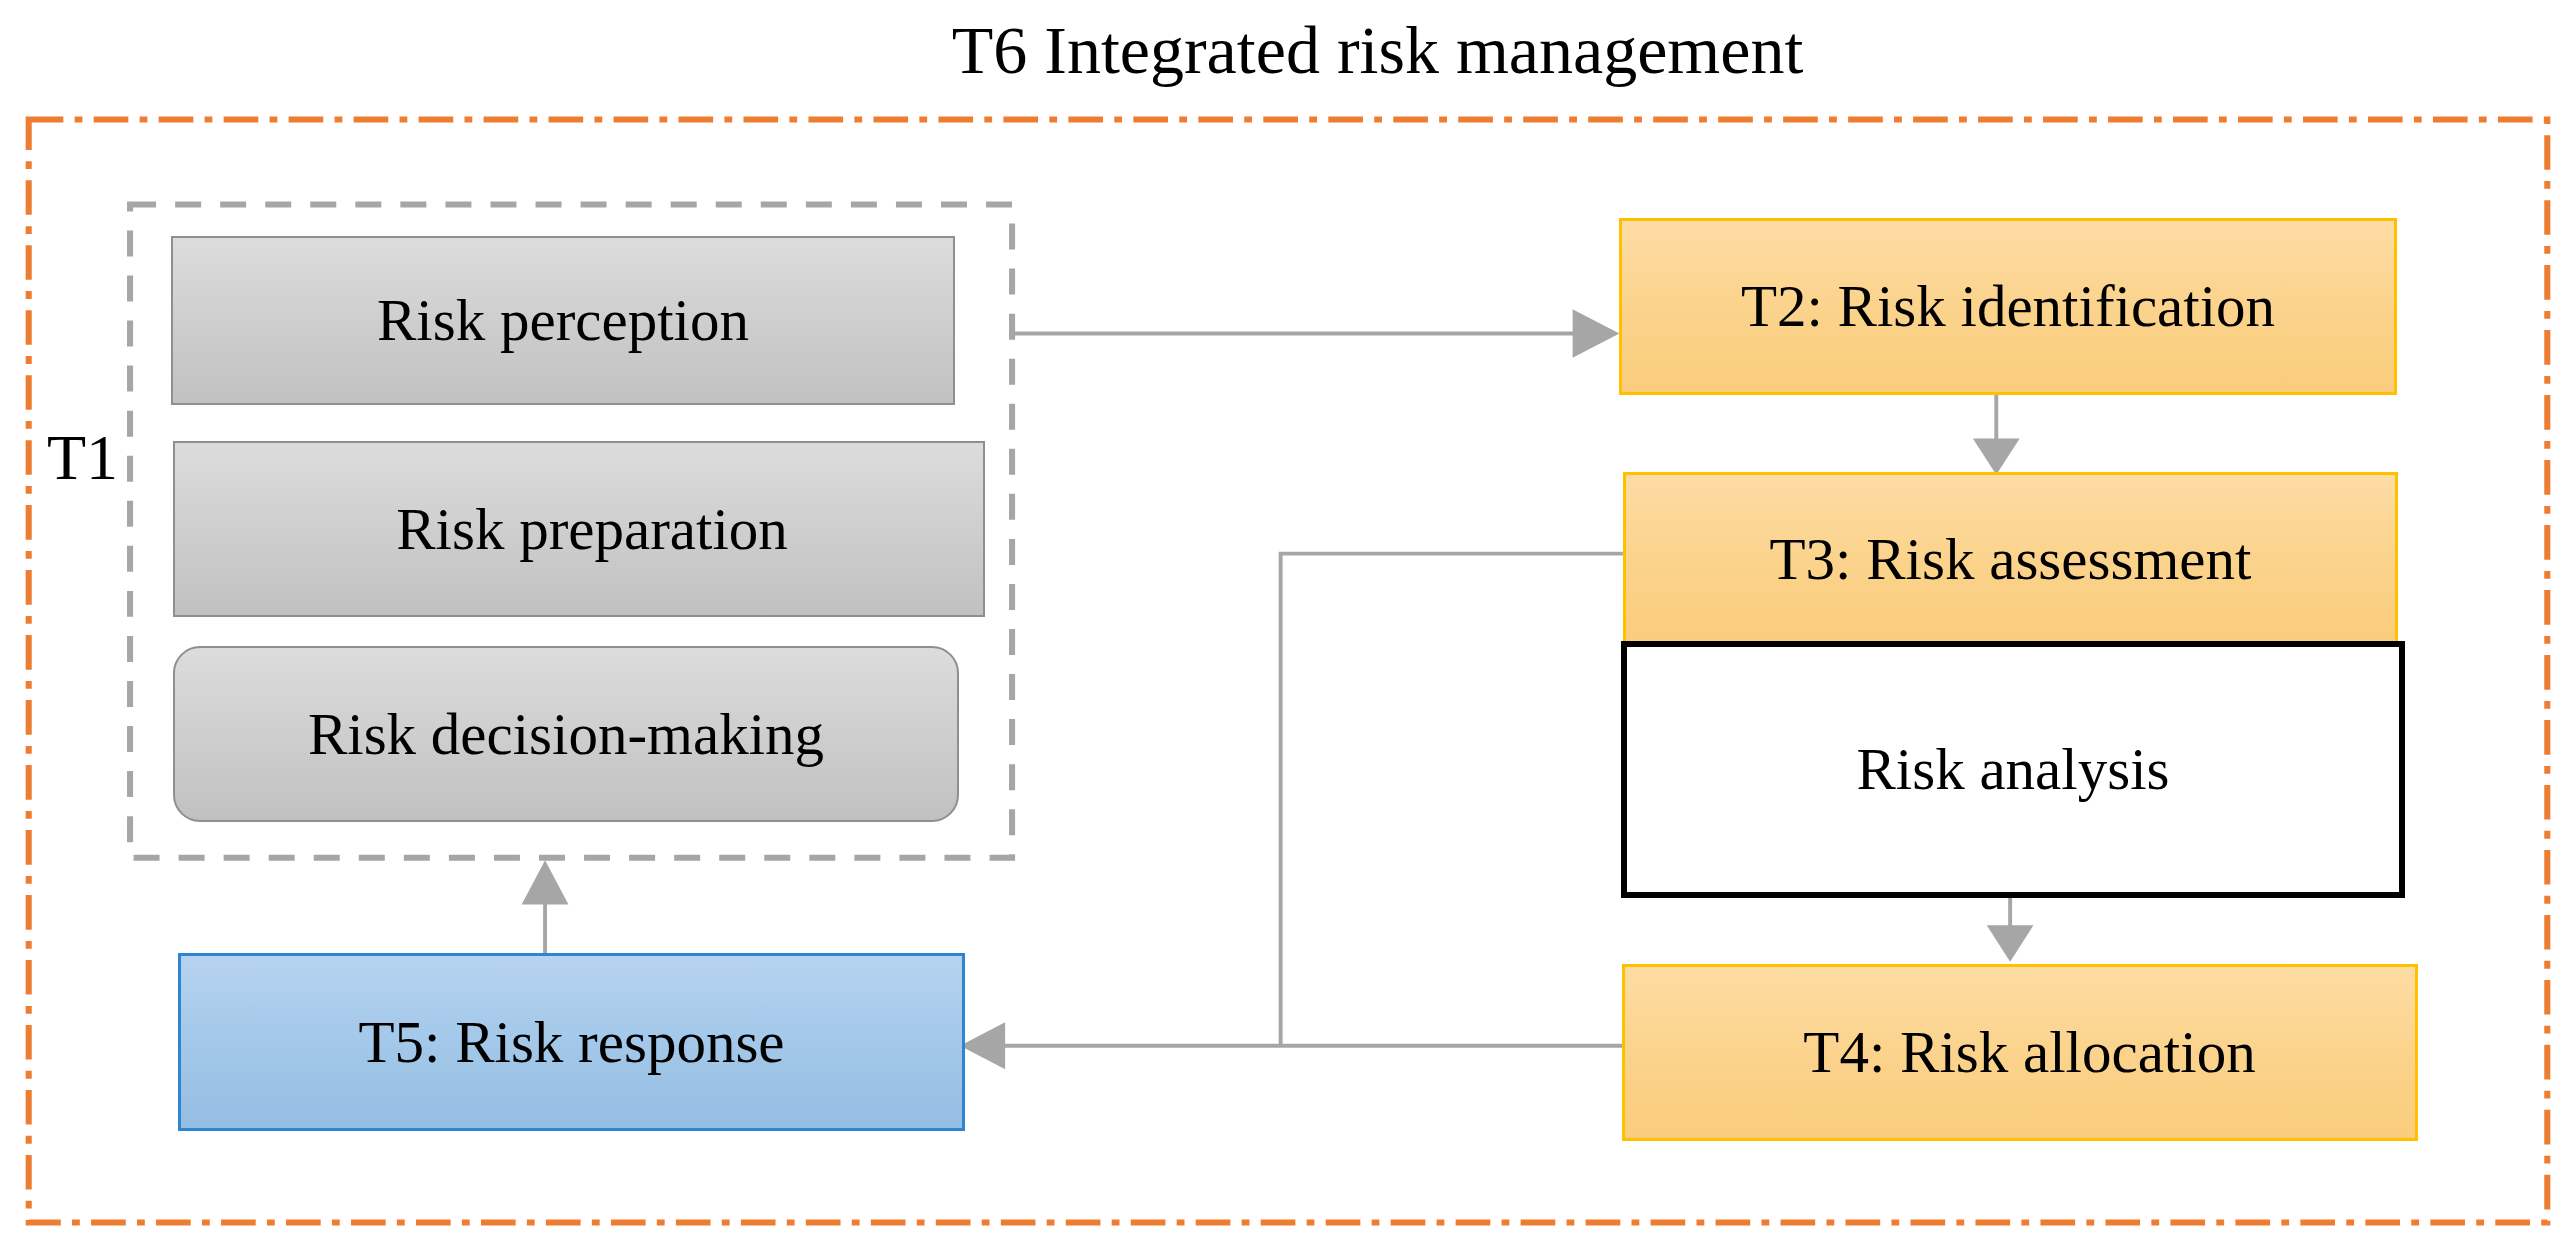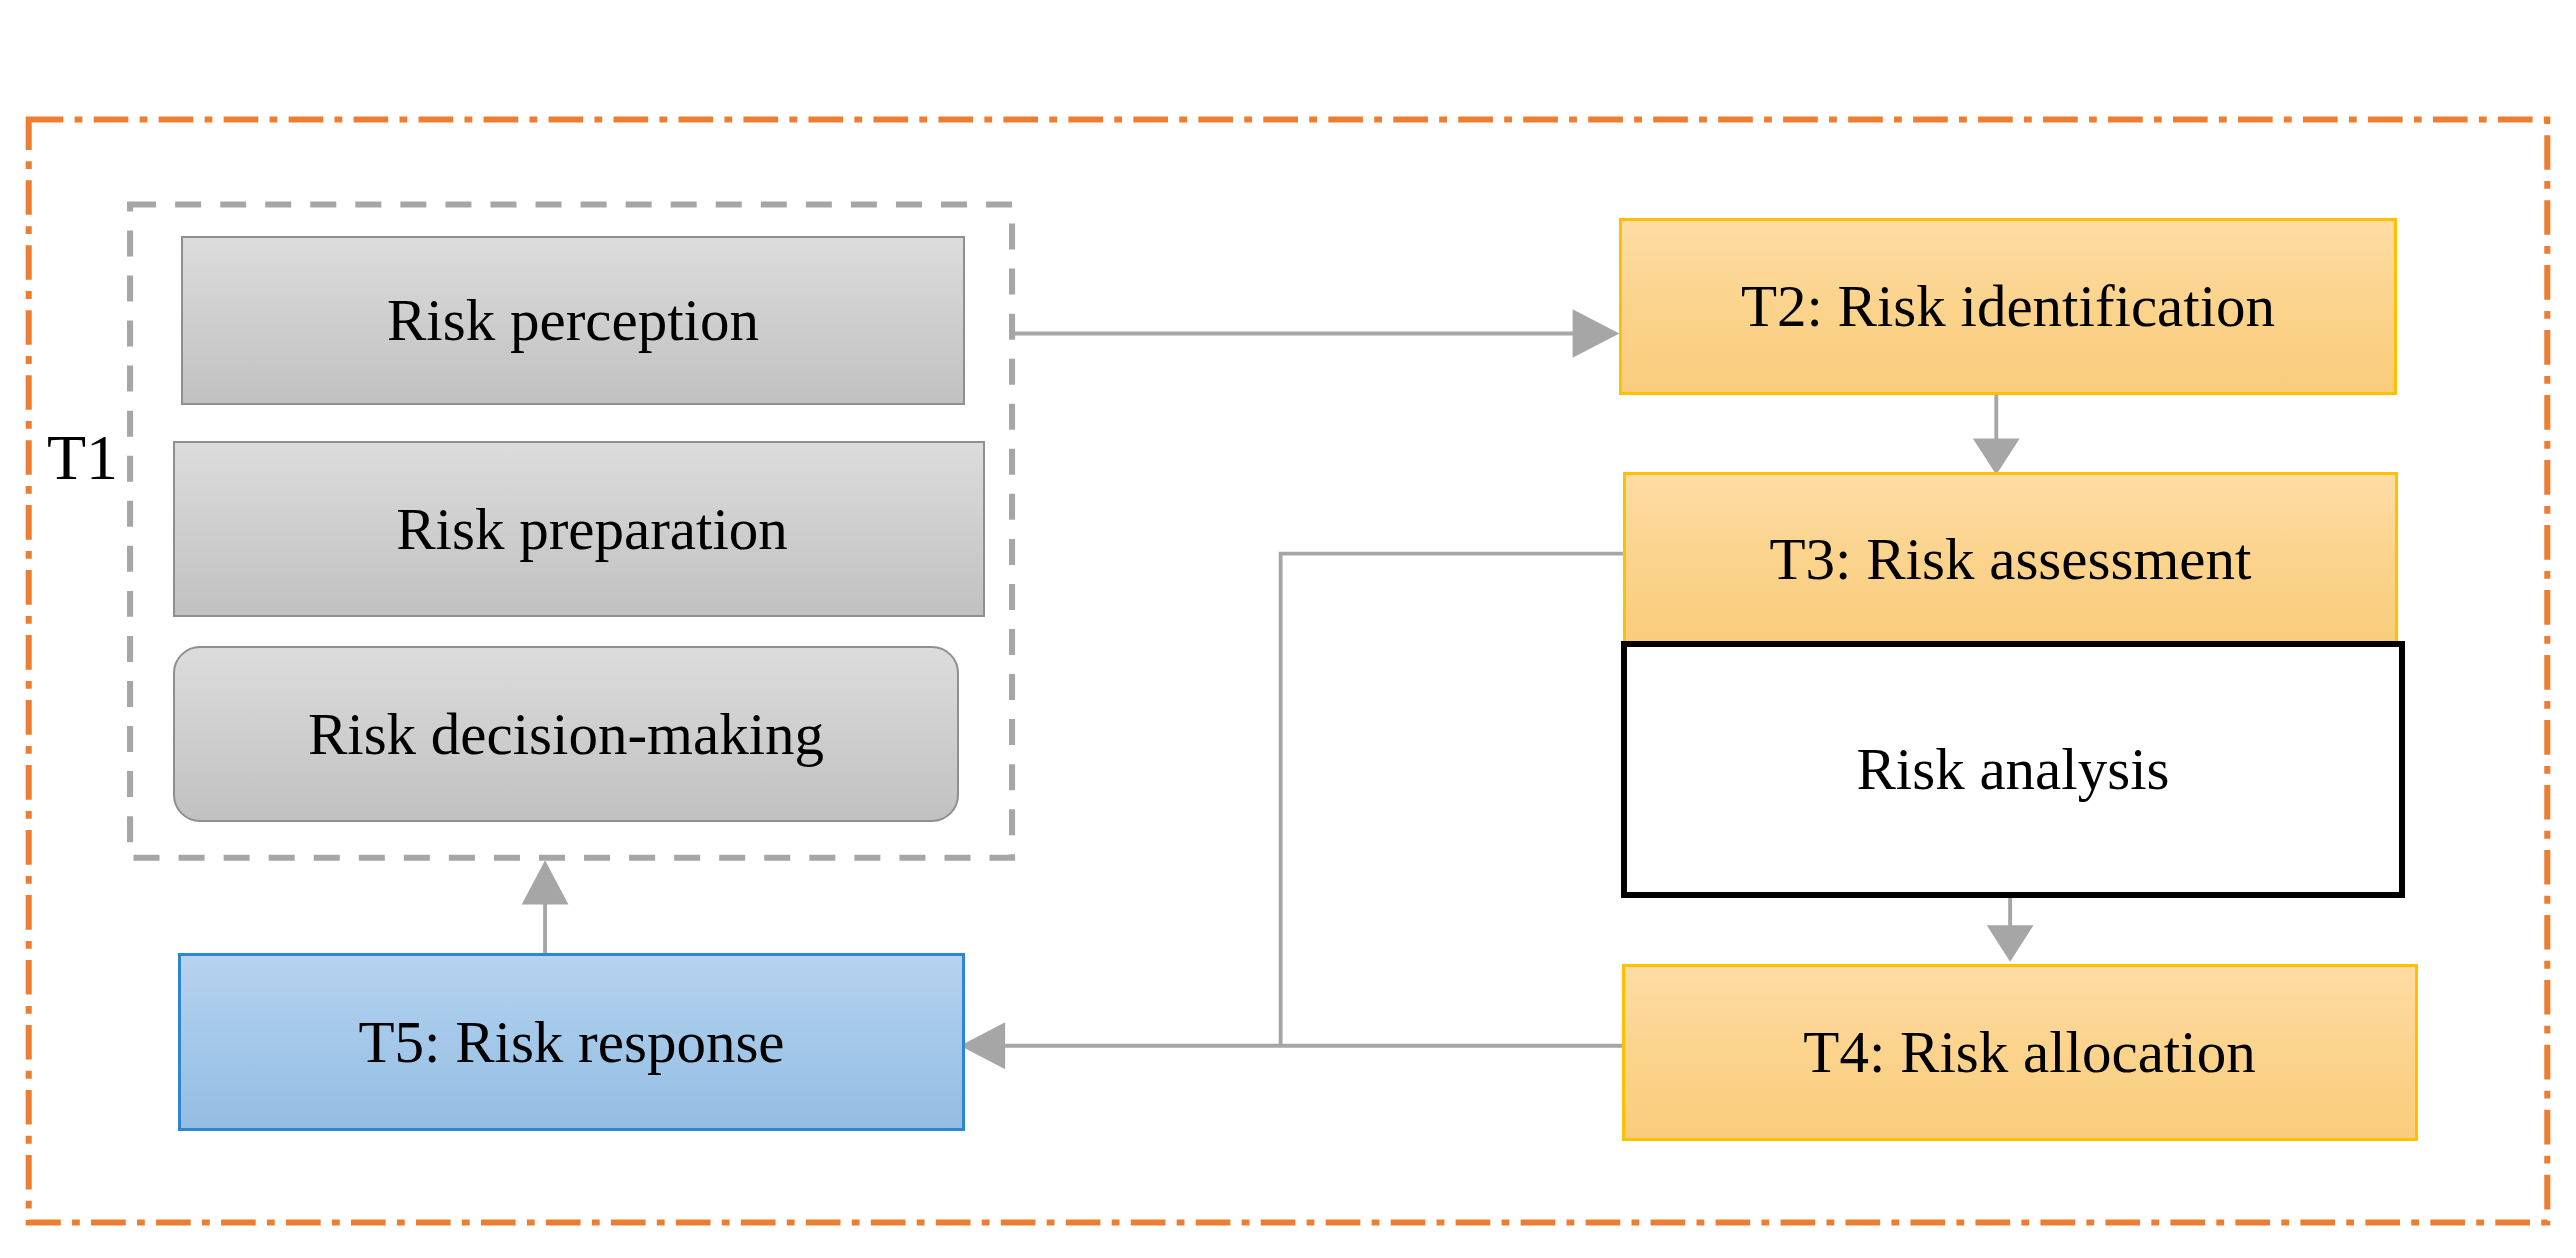--- a/index.html
+++ b/index.html
@@ -37,21 +37,21 @@
   .title{
     position:absolute;z-index:2;left:771px;top:5.2px;width:1213px;height:90px;
     display:flex;align-items:center;justify-content:center;
     font-size:68px;white-space:nowrap;
   }
   .t1label{
     position:absolute;z-index:2;left:26px;top:418px;width:113px;height:80px;
     display:flex;align-items:center;justify-content:center;font-size:64px;
   }
   
-  .b-perception{left:181px;top:236px;width:780px;height:165px;}
+  .b-perception{left:171px;top:236px;width:780px;height:165px;}
   .b-preparation{left:173px;top:441px;width:782px;height:172px;padding-left:26px;}
   .b-decision{left:173px;top:646px;width:782px;height:172px;border-radius:27px;}
   .b-t2{left:1619px;top:218px;width:772px;height:171px;}
   .b-t3{left:1623px;top:472px;width:769px;height:169px;}
   .b-detail{left:1621px;top:641px;width:772px;height:245px;}
   .b-t4{left:1622px;top:964px;width:771px;height:171px;padding-left:19px;}
   .b-t5{left:178px;top:953px;width:781px;height:172px;}
 </style>
 </head>
 <body>
@@ -85,20 +85,21 @@
       <line x1="1872" y1="1207" x2="1158" y2="1207" stroke="#A6A6A6" stroke-width="4.5"></line>
       <polygon points="1160,1180 1160,1234 1108,1207" fill="#A6A6A6"></polygon>
     </g>
 
     <g>
       <line x1="629" y1="1100" x2="629" y2="1042" stroke="#A6A6A6" stroke-width="4.5"></line>
       <polygon points="602,1044 656,1044 629,993" fill="#A6A6A6"></polygon>
     </g>
   </svg>
 
+  <div class="title">T6 Integrated risk management</div>
 
   <div class="t1label">T1</div>
 
   <div class="box stagebox b-perception">Risk perception</div>
   <div class="box stagebox b-preparation">Risk preparation</div>
   <div class="box stagebox b-decision">Risk decision-making</div>
 
   <div class="box proc b-t2">T2: Risk identification</div>
   <div class="box proc b-t3">T3: Risk assessment</div>
 

